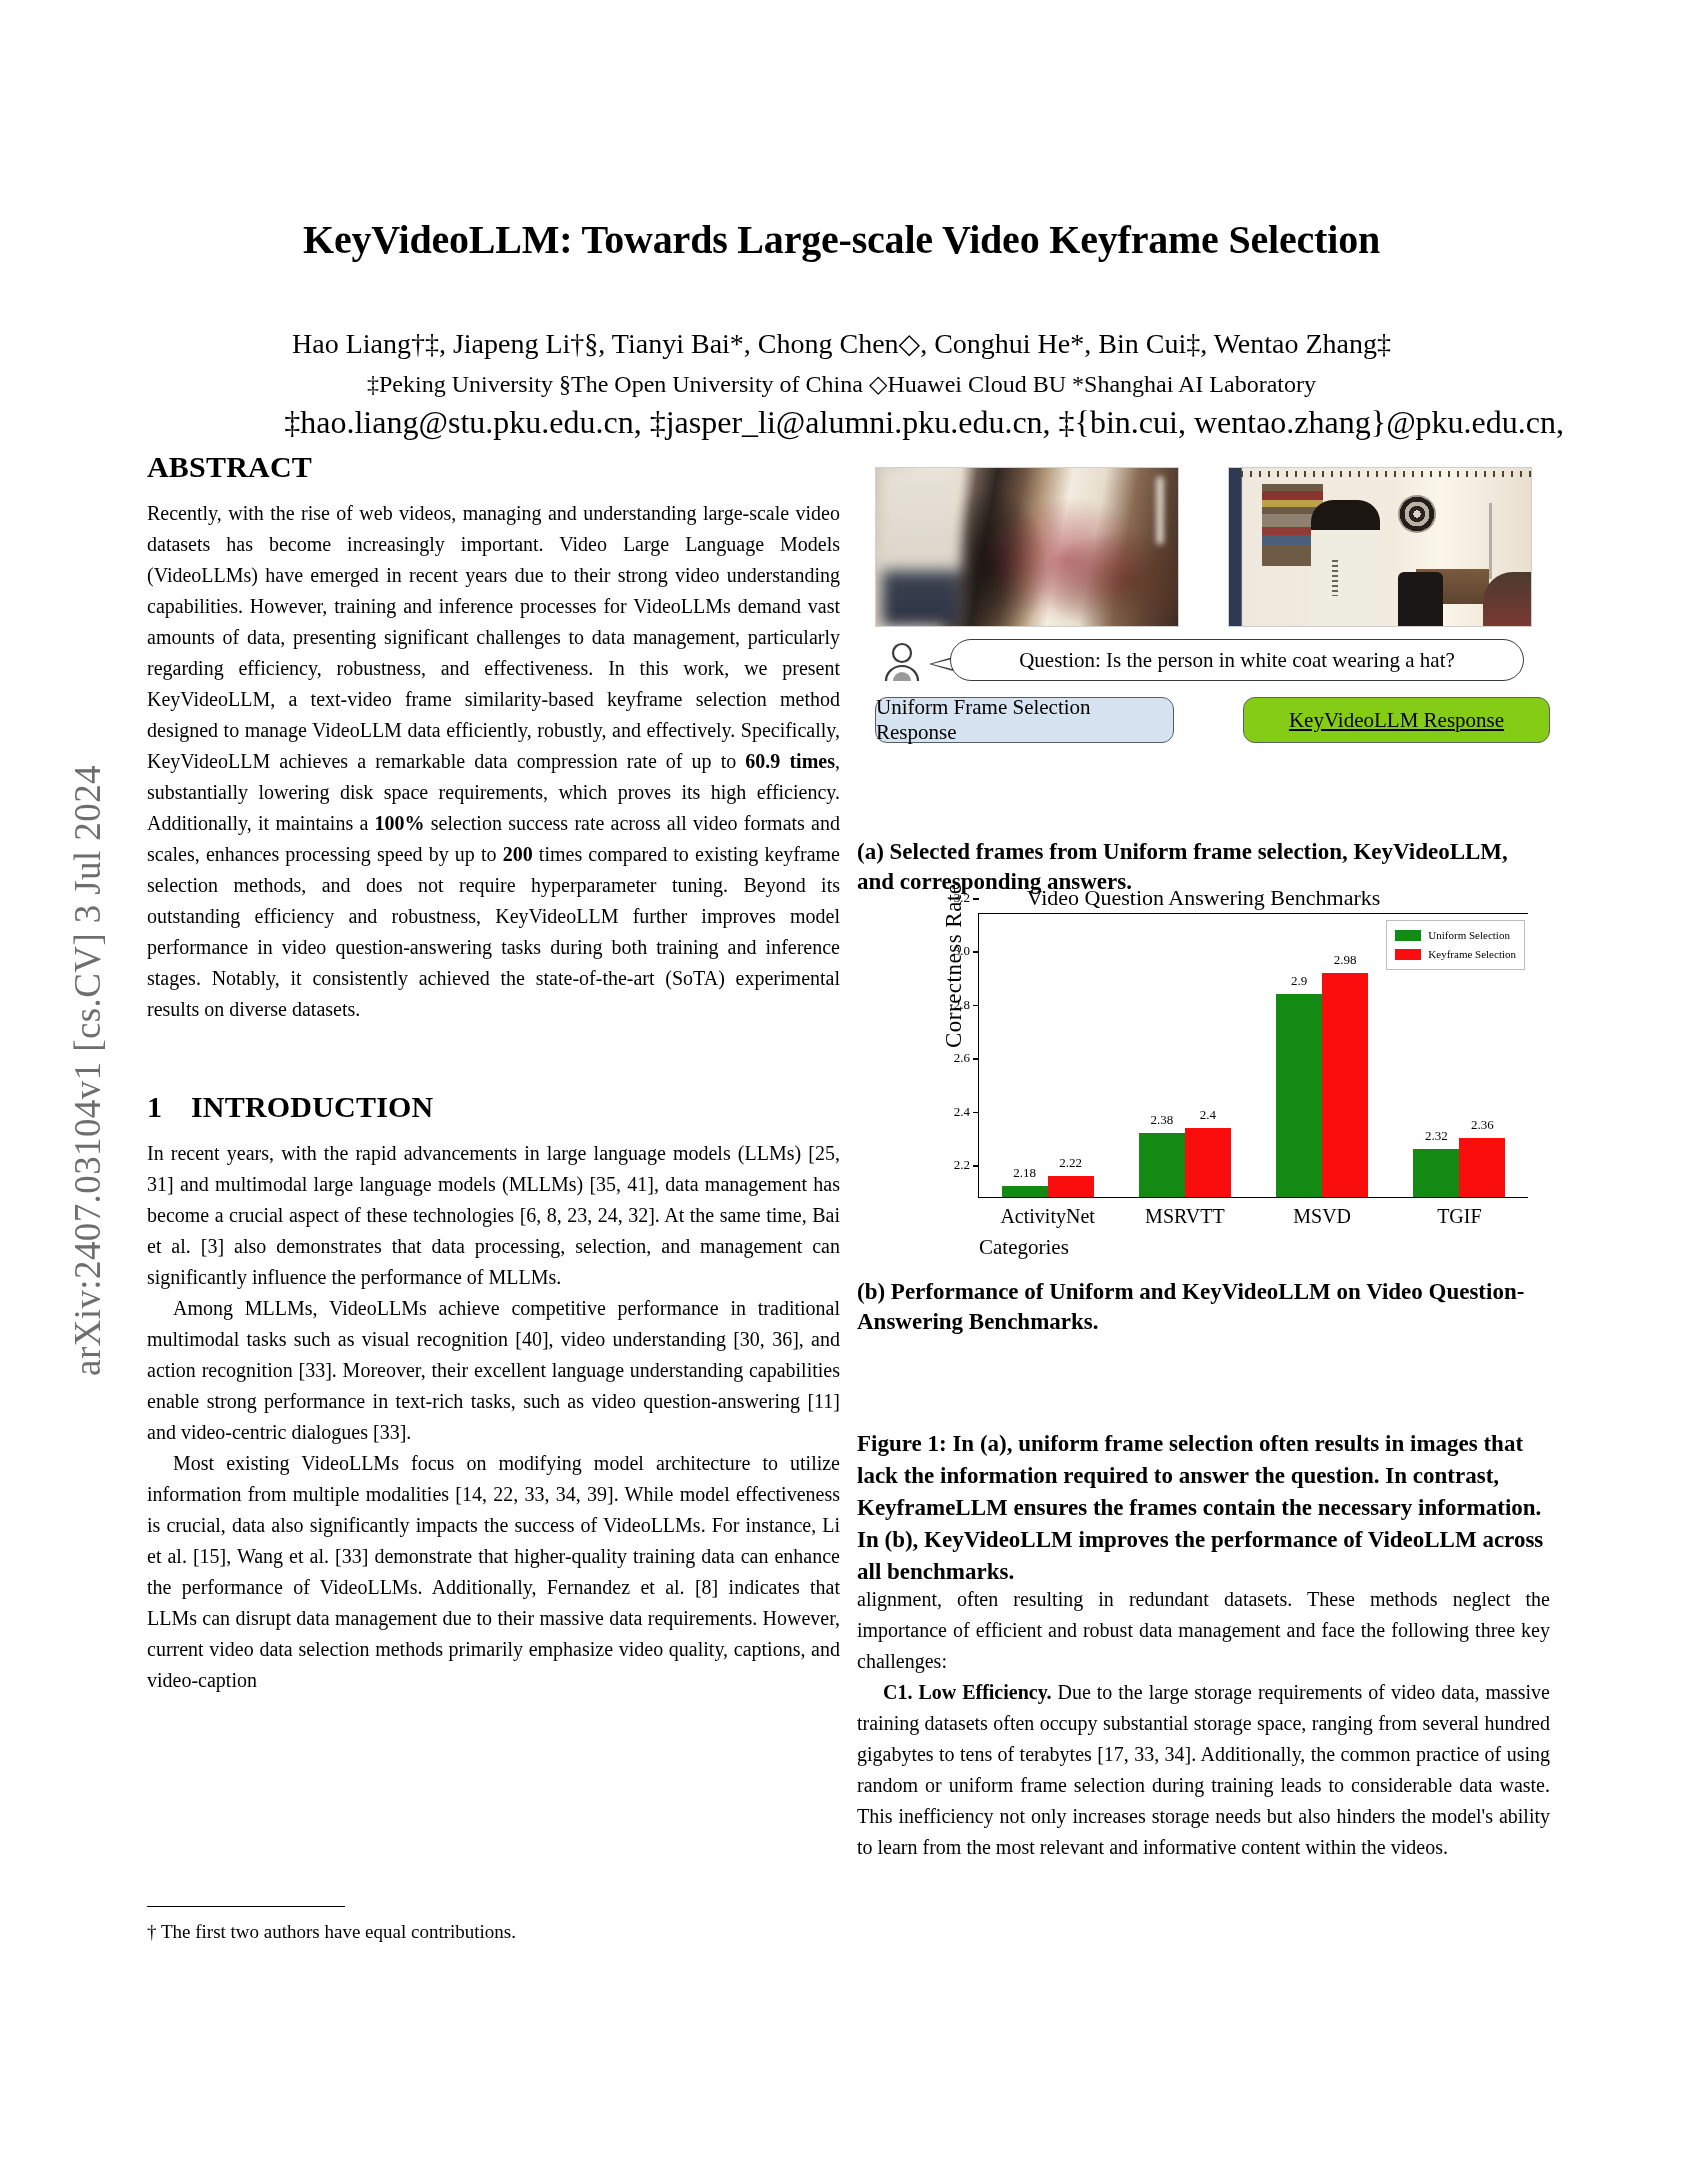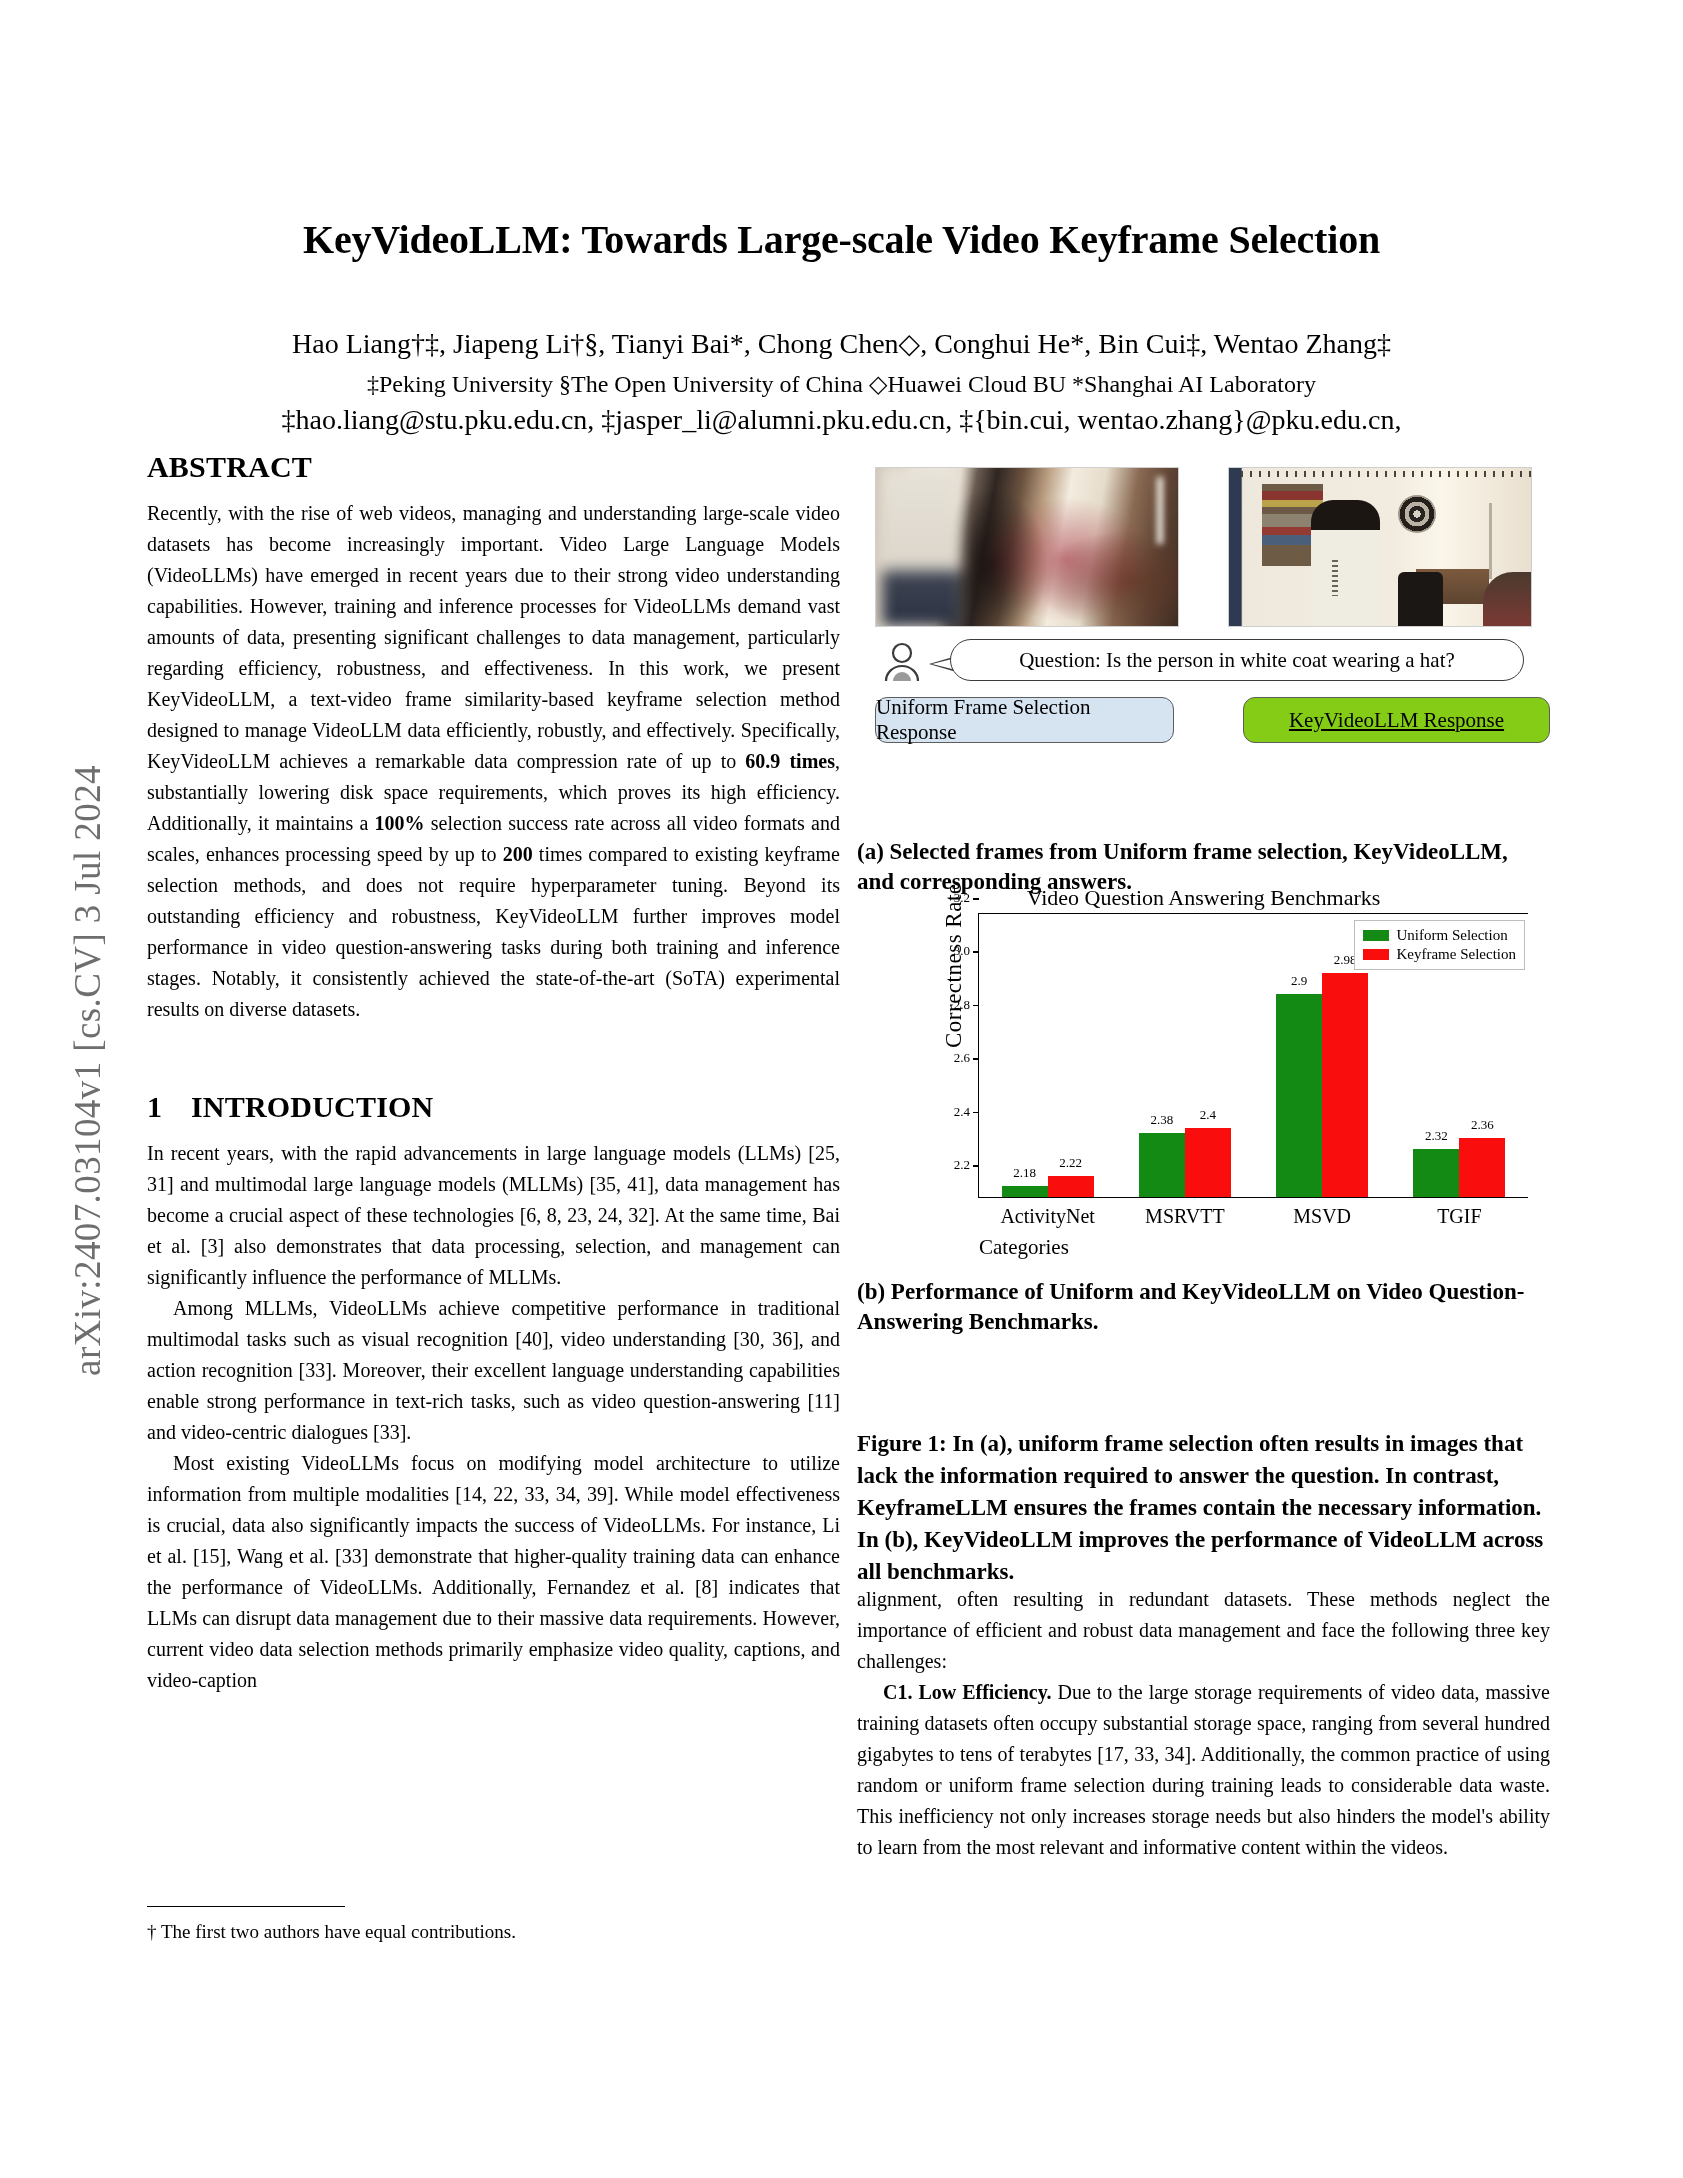--- a/index.html
+++ b/index.html
@@ -39,21 +39,21 @@
   .authors{
     position:absolute; left:119px; top:327px; width:1445px;
     text-align:center; font-size:28px;
   }
   .affil{
     position:absolute; left:119px; top:370px; width:1445px;
     text-align:center; font-size:24px;
   }
   .emails{
     position:absolute; left:119px; top:404px; width:1445px;
-    text-align:center; font-size:28px;
+    text-align:right; font-size:32px;
   }
 
   
   .col-left{
     position:absolute; left:147px; top:450px; width:693px;
   }
   .col-right-lower{
     position:absolute; left:857px; top:1584px; width:693px;
   }
 
@@ -272,21 +272,21 @@
     transform:translateX(-50%);
     font-size:20px; white-space:nowrap;
   }
   .xlabel{
     position:absolute; left:0; width:100%;
     top:calc(100% + 38px); font-size:21px;
   }
   .legend{
     position:absolute; right:3px; top:6px;
     border:1px solid #bdbdbd; background:#fff;
-    padding:5px 8px; font-size:15px; line-height:19px;
+    padding:5px 8px; font-size:11px; line-height:19px;
   }
   .legend .item{ display:flex; align-items:center; gap:7px; }
   .legend .sw{ width:26px; height:11px; display:inline-block; }
   .legend .sw.g{ background:#138a13; }
   .legend .sw.r{ background:#f90d0d; }
 </style>
 </head>
 <body>
 
 <div class="page">

